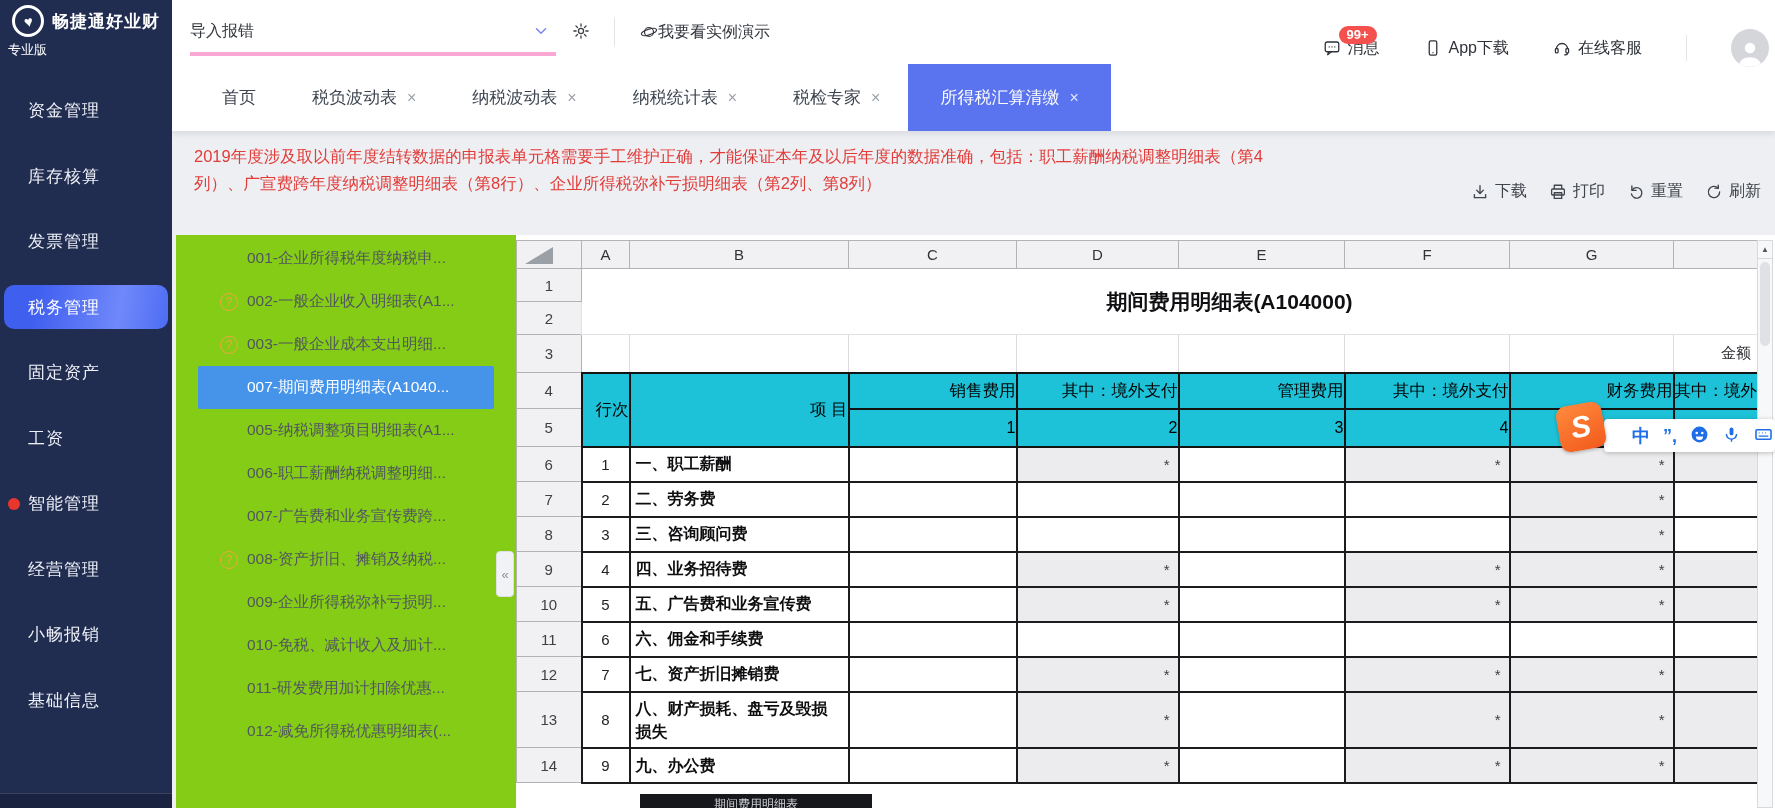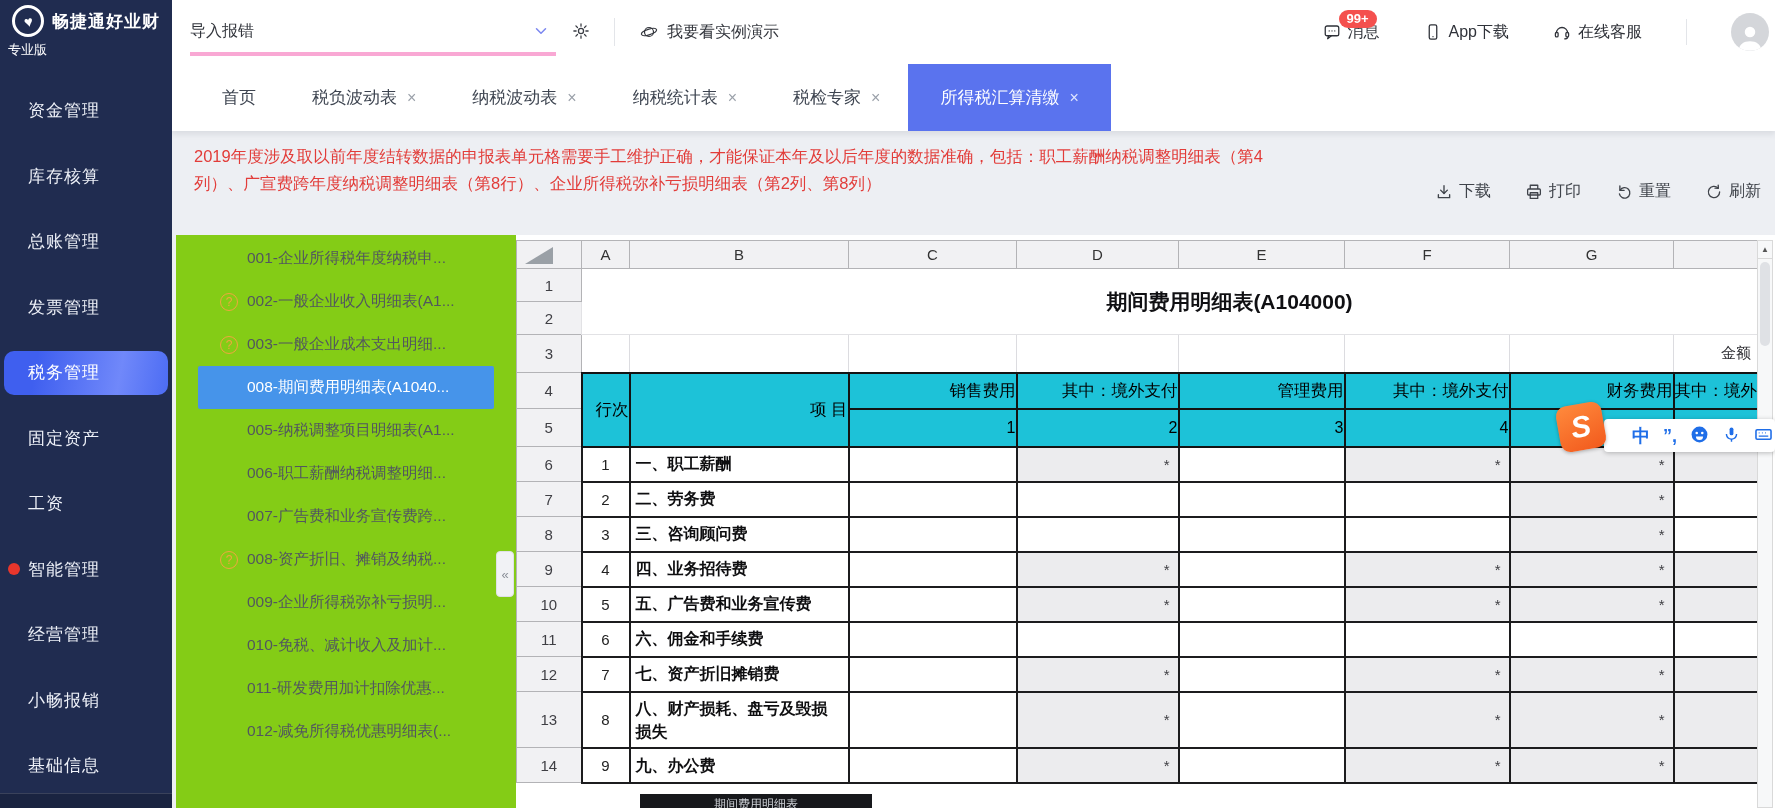--- a/index.html
+++ b/index.html
@@ -25,39 +25,39 @@
 .side-item.f-dot .side-dot{display:block}
 .side-footer{position:absolute;bottom:0;left:0;right:0;height:15px;border-top:1px solid rgba(255,255,255,.14);background:rgba(0,0,0,.18)}
 
 
 .topbar{position:absolute;left:172px;top:0;right:0;height:64px;background:#fff;z-index:4;display:flex;align-items:center}
 .import-select{position:absolute;left:18px;top:10px;width:366px;height:46px;display:flex;align-items:center;border-bottom:4px solid #f9a8d4;cursor:pointer}
 .import-label{font-size:16px;color:#32353c}
 .import-chevron{position:absolute;right:6px;color:#7b87f0}
 .gear-btn{position:absolute;left:400px;top:22px;color:#3a3d44}
 .top-divider{position:absolute;left:442px;top:18px;width:1px;height:28px;background:#e3e5e9}
-.demo-link{position:absolute;left:468px;top:0;height:64px;display:flex;align-items:center;gap:9px;color:#33363d;font-size:16px;cursor:pointer}
-.top-right{position:absolute;right:6px;top:0;height:64px;display:flex;align-items:center;gap:44px}
+.demo-link{position:absolute;left:468px;top:0;height:64px;display:flex;align-items:center;gap:0;color:#33363d;font-size:16px;cursor:pointer}
+.top-right{position:absolute;right:6px;top:16px;height:64px;display:flex;align-items:center;gap:44px}
 .top-link{display:flex;align-items:center;gap:7px;color:#2f3239;font-size:16px;position:relative;cursor:pointer}
 .badge{position:absolute;top:-12px;left:16px;background:#f4504e;color:#fff;font-size:13px;font-weight:700;border-radius:11px;padding:2px 8px;line-height:1.1}
 .right-divider{width:1px;height:26px;background:#e3e5e9}
 .avatar{width:38px;height:38px;border-radius:50%;background:#d4d6da;display:flex;align-items:flex-end;justify-content:center;overflow:hidden;cursor:pointer}
 
 
 .tabbar{position:absolute;left:172px;top:64px;right:0;height:67px;background:#fff;z-index:3;display:flex;align-items:stretch;padding-left:22px;box-shadow:0 3px 6px rgba(25,35,60,.10)}
 .tab{display:flex;align-items:center;padding:0 28px;font-size:17px;color:#3d4450;cursor:pointer;white-space:nowrap}
 .tab-x{display:none;margin-left:10px;color:#9aa0a9;font-size:16px}
 .tab.f-closable .tab-x{display:inline}
 .tab.f-active{background:#5a73ee;color:#fff;padding:0 32px}
 .tab.f-active .tab-x{color:#dfe5ff}
 
 
 .content{position:absolute;left:172px;top:131px;right:0;bottom:0;background:#edeff3}
 .notice{position:absolute;left:22px;top:12px;width:1118px;color:#e23c39;font-size:16.5px;line-height:27px}
-.actions{position:absolute;right:14px;top:50px;display:flex;gap:34px}
+.actions{position:absolute;right:14px;top:50px;display:flex;gap:22px}
 .act-btn{display:flex;align-items:center;gap:6px;font-size:16px;color:#3f434a;cursor:pointer}
 
 
 .list-panel{position:absolute;left:4px;top:104px;width:340px;bottom:0;background:#84cc16;padding-top:2px}
 .list-item{position:relative;height:43px;margin:0 22px;display:flex;align-items:center;padding-left:49px;font-size:15.5px;color:#52575f;cursor:pointer;white-space:nowrap;overflow:hidden}
 .list-item.f-selected{background:#4694ea;color:#fff;border-radius:2px}
 .help-ic{visibility:hidden;position:absolute;left:22px;top:50%;margin-top:-9px;width:18px;height:18px;border:1.5px solid #f0a63f;border-radius:50%;color:#f0a63f;font-size:12px;display:flex;align-items:center;justify-content:center}
 .help-ic::before{content:"?"}
 .list-item.f-help .help-ic{visibility:visible}
 
@@ -118,26 +118,20 @@
         </div>
         <div class="side-item">
           <span class="side-pill">
 
             <span class="side-label">库存核算</span>
           </span>
         </div>
         <div class="side-item">
           <span class="side-pill">
 
-            <span class="side-label">总账管理</span>
-          </span>
-        </div>
-        <div class="side-item">
-          <span class="side-pill">
-
             <span class="side-label">发票管理</span>
           </span>
         </div>
         <div class="side-item f-active">
           <span class="side-pill">
 
             <span class="side-label">税务管理</span>
           </span>
         </div>
         <div class="side-item">
@@ -328,21 +322,21 @@
         <div class="list-item f-help">
           <span class="help-ic"></span>
           <span>002-一般企业收入明细表(A1...</span>
         </div>
         <div class="list-item f-help">
           <span class="help-ic"></span>
           <span>003-一般企业成本支出明细...</span>
         </div>
         <div class="list-item f-selected">
 
-          <span>008-期间费用明细表(A1040...</span>
+          <span>007-期间费用明细表(A1040...</span>
         </div>
         <div class="list-item">
 
           <span>005-纳税调整项目明细表(A1...</span>
         </div>
         <div class="list-item">
 
           <span>006-职工薪酬纳税调整明细...</span>
         </div>
         <div class="list-item">

